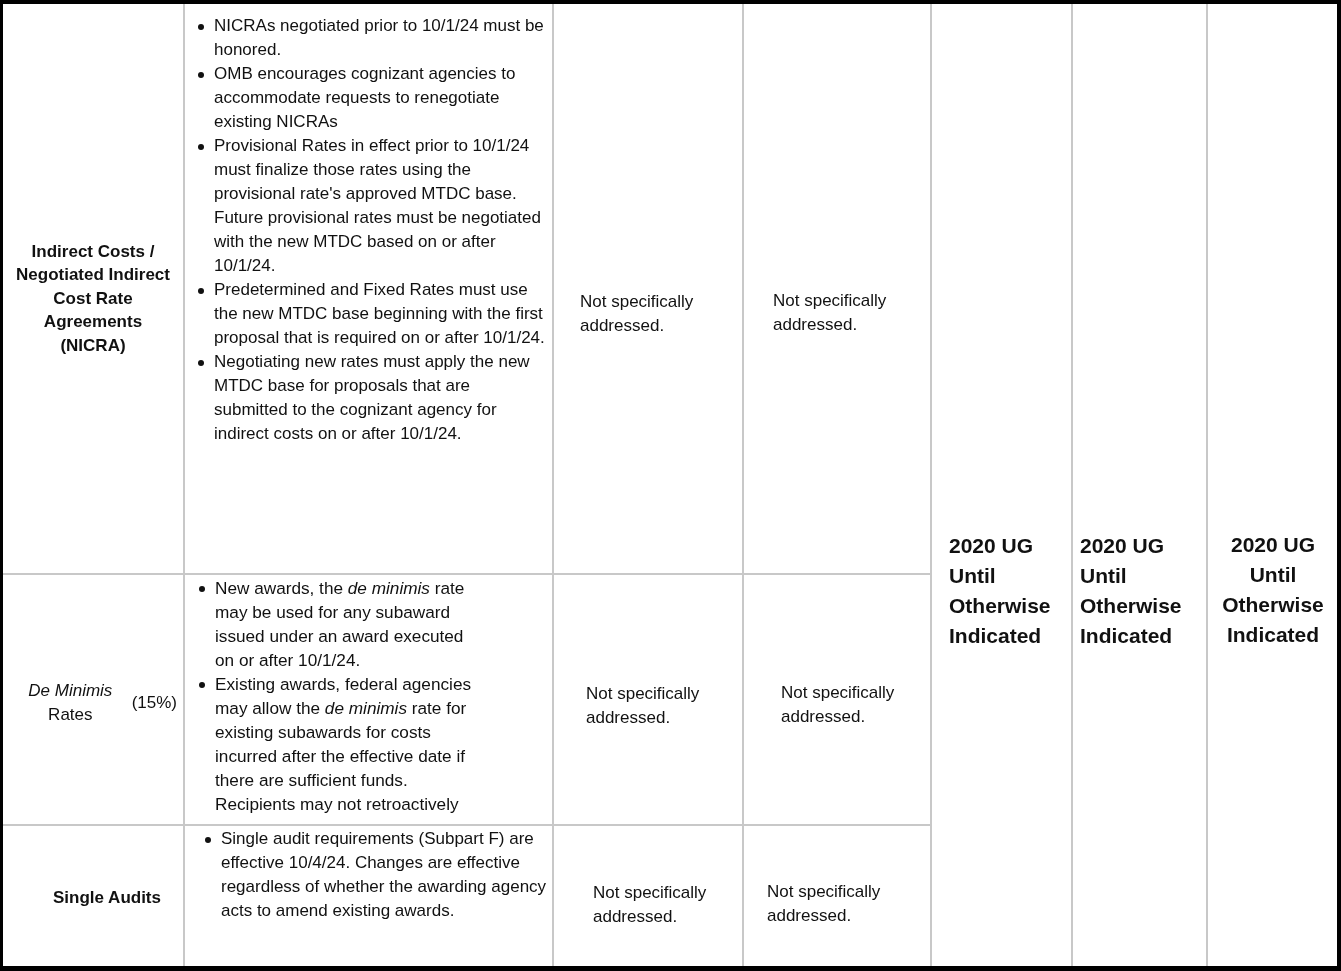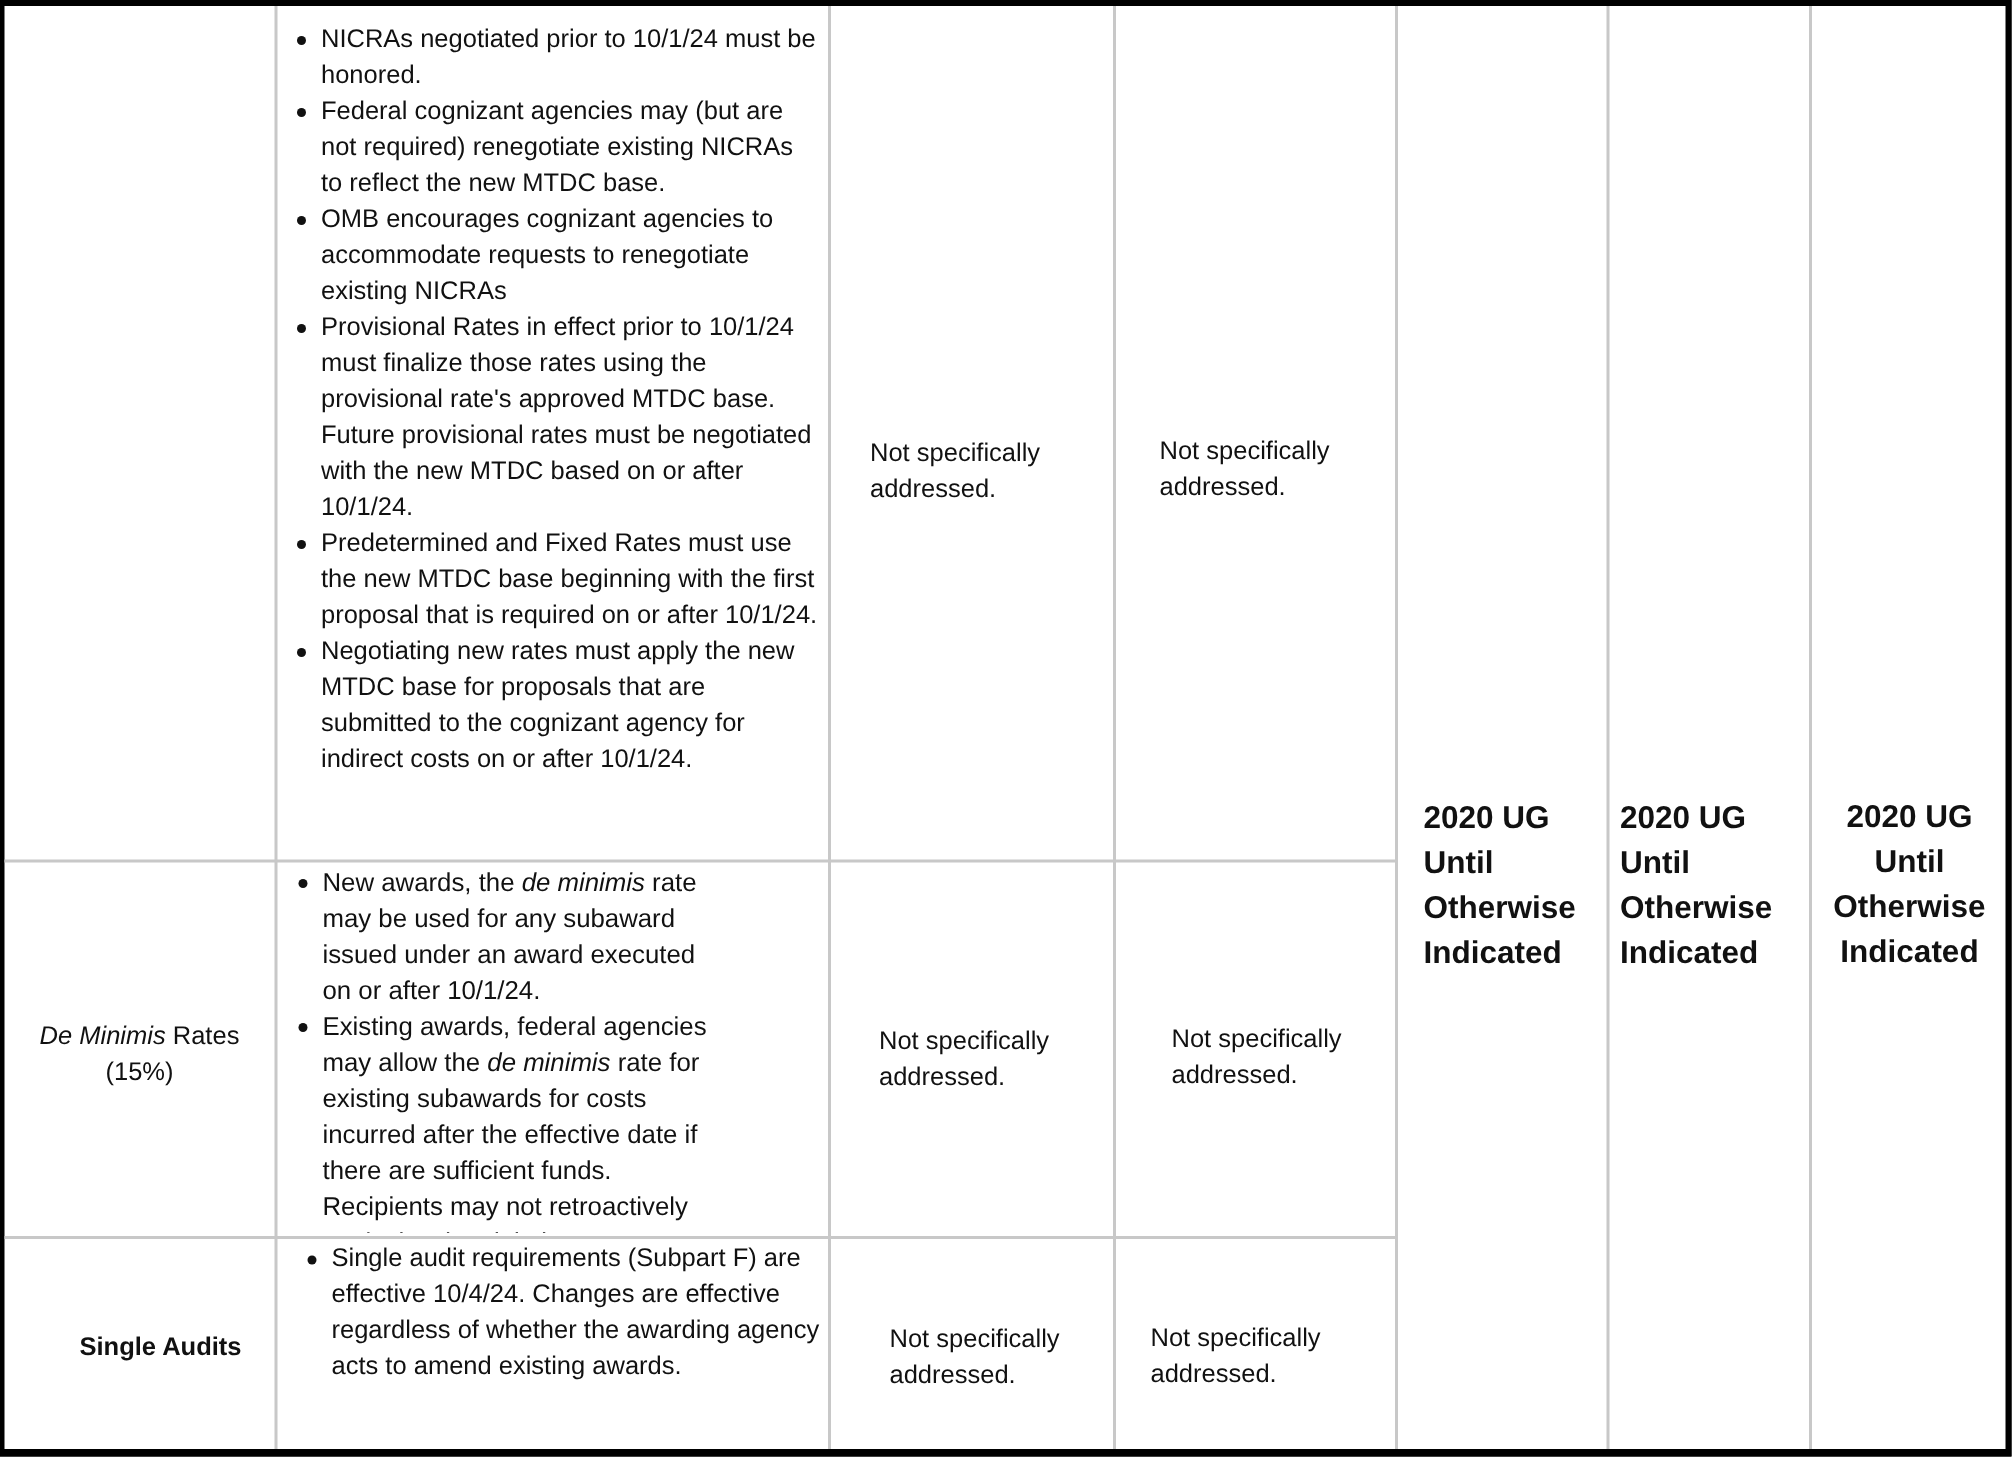--- a/index.html
+++ b/index.html
@@ -28,34 +28,36 @@
   <div class="vline" style="left:180px;height:962px;"></div>
   <div class="vline" style="left:549px;height:962px;"></div>
   <div class="vline" style="left:739px;height:962px;"></div>
   <div class="vline" style="left:927px;height:962px;"></div>
   <div class="vline" style="left:1068px;height:962px;"></div>
   <div class="vline" style="left:1203px;height:962px;"></div>
 
   <div class="hline" style="left:0;top:569px;width:927px;"></div>
   <div class="hline" style="left:0;top:820px;width:927px;"></div>
 
+  <div class="cell label" style="left:0;top:0;width:180px;height:569px;padding-top:20px;">
+    <span>Indirect Costs / Negotiated Indirect Cost Rate Agreements (NICRA)</span>
+  </div>
   <div class="cell" style="left:182px;top:10px;width:366px;">
     <ul class="bullets" id="bul0" style="padding-left:29px;">
       <li>NICRAs negotiated prior to 10/1/24 must be honored.</li>
-      <li>Federal cognizant agencies may (but are not required) renegotiate existing NICRAs to reflect the new MTDC base.</li>
       <li>OMB encourages cognizant agencies to accommodate requests to renegotiate existing NICRAs</li>
       <li>Provisional Rates in effect prior to 10/1/24 must finalize those rates using the provisional rate's approved MTDC base. Future provisional rates must be negotiated with the new MTDC based on or after 10/1/24.</li>
       <li>Predetermined and Fixed Rates must use the new MTDC base beginning with the first proposal that is required on or after 10/1/24.</li>
       <li>Negotiating new rates must apply the new MTDC base for proposals that are submitted to the cognizant agency for indirect costs on or after 10/1/24.</li>
     </ul>
   </div>
   <div class="nsa" style="left:577px;top:286px;width:140px;">Not specifically addressed.</div>
   <div class="nsa" style="left:770px;top:285px;width:140px;">Not specifically addressed.</div>
 
-  <div class="cell label" style="left:0;top:571px;width:180px;height:249px;flex-direction:column;padding-top:6px;">
+  <div class="cell label" style="left:0;top:571px;width:180px;height:249px;flex-direction:row;padding-top:6px;">
     <span>
       <i>De Minimis</i><span class="norm"> Rates</span>
     </span>
     <span class="norm">(15%)</span>
   </div>
   <div class="cell" style="left:182px;top:572px;width:300px;height:246px;overflow:hidden;">
     <ul class="bullets" id="bul1" style="padding-left:30px;font-size:17.2px;">
         <li><span>New awards, the </span><i>de minimis</i><span> rate may be used for any subaward issued under an award executed on or after 10/1/24.</span></li>
         <li><span>Existing awards, federal agencies may allow the </span><i>de minimis</i><span> rate for existing subawards for costs incurred after the effective date if there are sufficient funds. Recipients may not retroactively apply the </span><i>de minimis</i><span> rate to costs incurred prior to the effective date.</span></li>
       </ul>

